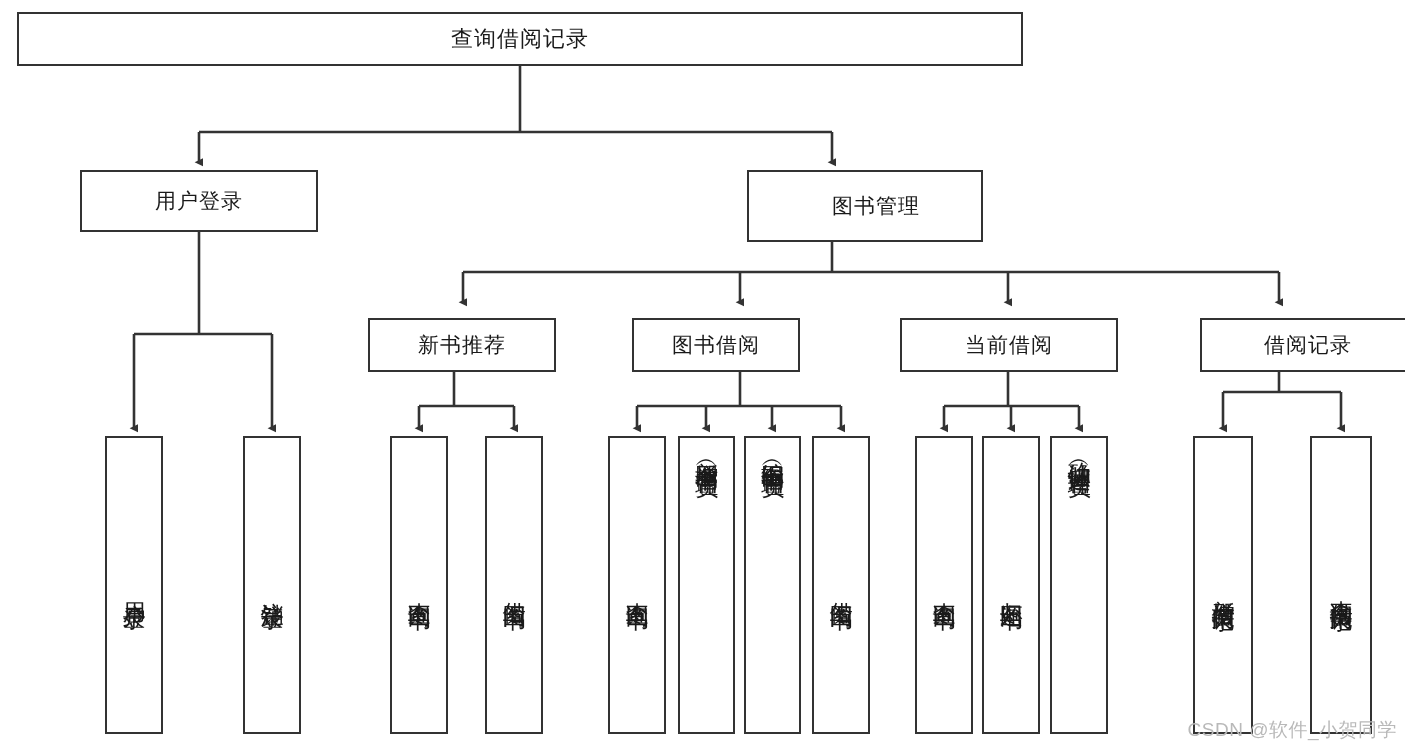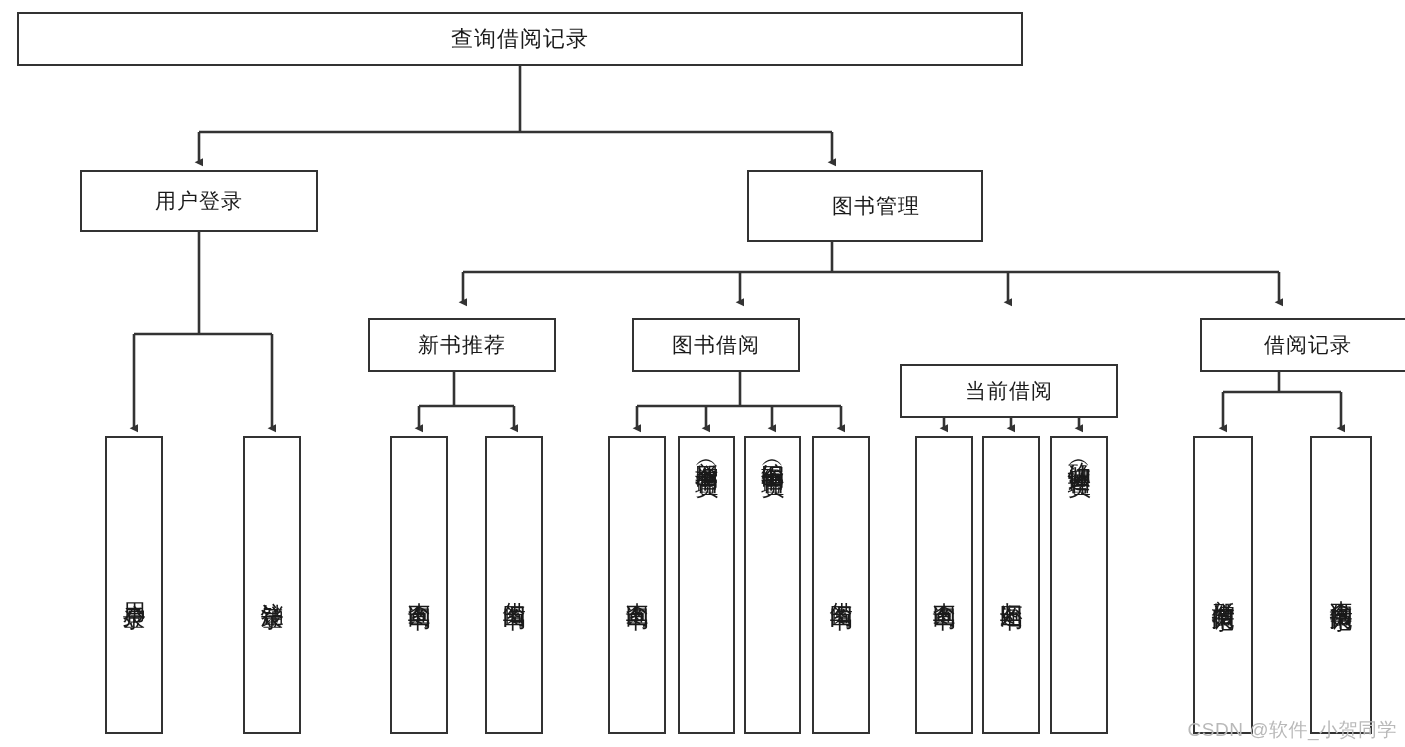--- a/index.html
+++ b/index.html
@@ -145,21 +145,21 @@
   </div>
 
   <div class="node h" style="left:360px; top:318px; width:188px; height:54px;margin-left:8px;">
     <span class="lbl">新书推荐</span>
   </div>
 
   <div class="node h" style="left:632px; top:318px; width:168px; height:54px;">
     <span class="lbl">图书借阅</span>
   </div>
 
-  <div class="node h" style="left:900px; top:318px; width:218px; height:54px;margin-top:46px;">
+  <div class="node h" style="left:900px; top:318px; width:218px; height:54px;">
     <span class="lbl">当前借阅</span>
   </div>
 
   <div class="node h" style="left:1172px; top:318px; width:216px; height:54px;margin-left:28px;">
     <span class="lbl">借阅记录</span>
   </div>
 
   <div class="node v mid" style="left:105px; top:436px; width:58px; height:298px;">
     <span class="lbl">用户登录</span>
   </div>

